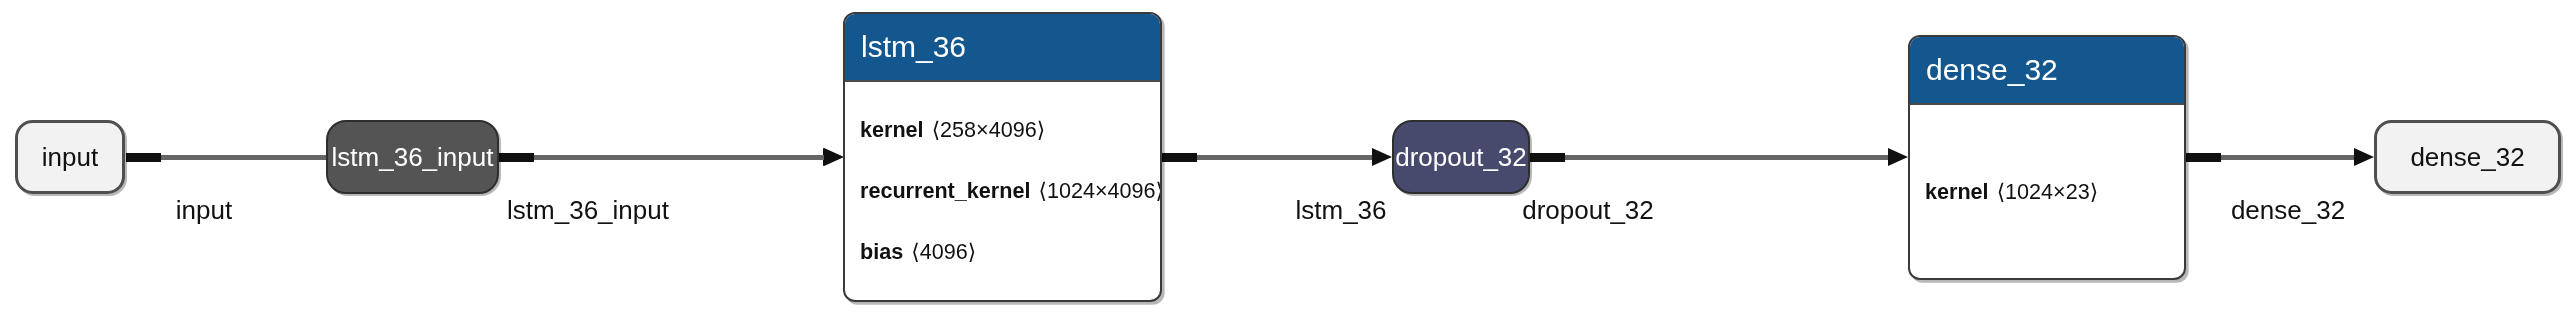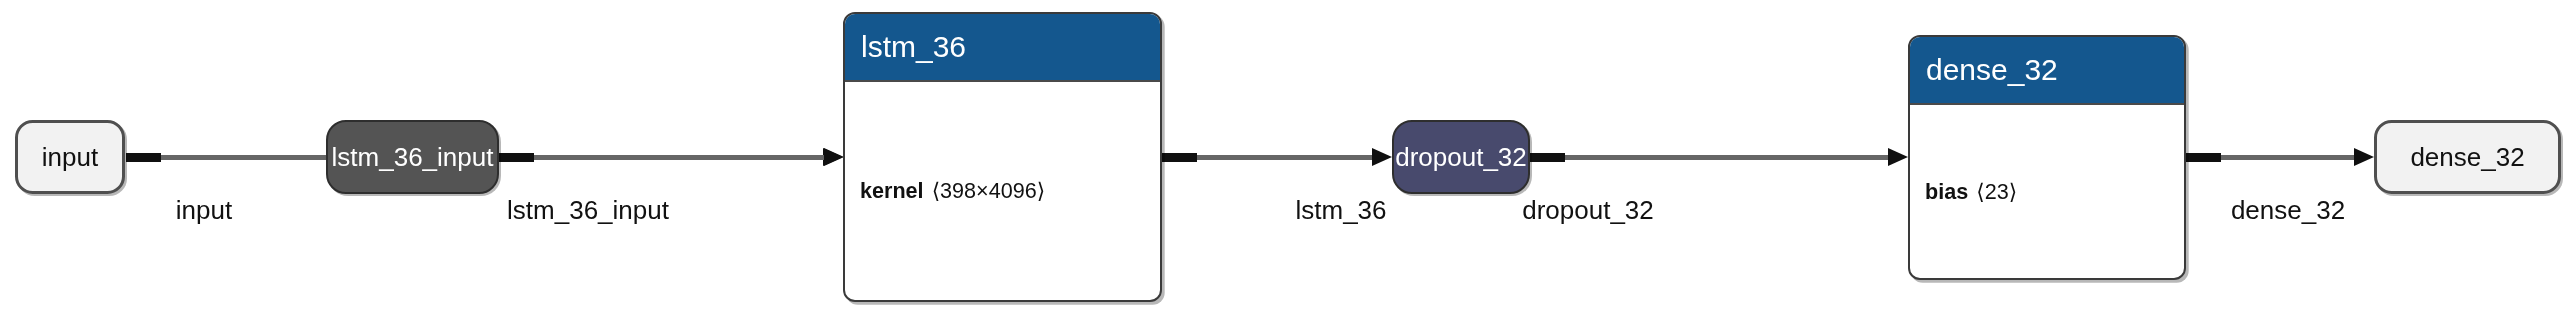--- a/index.html
+++ b/index.html
@@ -81,36 +81,42 @@
   <div class="op-node op-gray" style="left:326px; width:173px;">
     <span>lstm_36_input</span>
   </div>
 
   <div class="layer-box" style="left:843px; top:12px; width:319px; height:290px;">
     <div class="layer-header">
       <span>lstm_36</span>
     </div>
     <div class="layer-body">
       <div class="param-row">
-        <span class="pname">kernel</span><span class="pshape">⟨398×4096⟩</span>
+        <span class="pname">kernel</span><span class="pshape">⟨258×4096⟩</span>
+      </div>
+      <div class="param-row">
+        <span class="pname">recurrent_kernel</span><span class="pshape">⟨1024×4096⟩</span>
+      </div>
+      <div class="param-row">
+        <span class="pname">bias</span><span class="pshape">⟨4096⟩</span>
       </div>
     </div>
   </div>
 
   <div class="op-node op-purple" style="left:1392px; width:138px;">
     <span>dropout_32</span>
   </div>
 
   <div class="layer-box" style="left:1908px; top:35px; width:278px; height:245px;">
     <div class="layer-header">
       <span>dense_32</span>
     </div>
     <div class="layer-body">
       <div class="param-row">
-        <span class="pname">bias</span><span class="pshape">⟨23⟩</span>
+        <span class="pname">kernel</span><span class="pshape">⟨1024×23⟩</span>
       </div>
     </div>
   </div>
 
   <div class="io-node" style="left:2374px; width:187px;">
     <span>dense_32</span>
   </div>
 
 </div>
 

